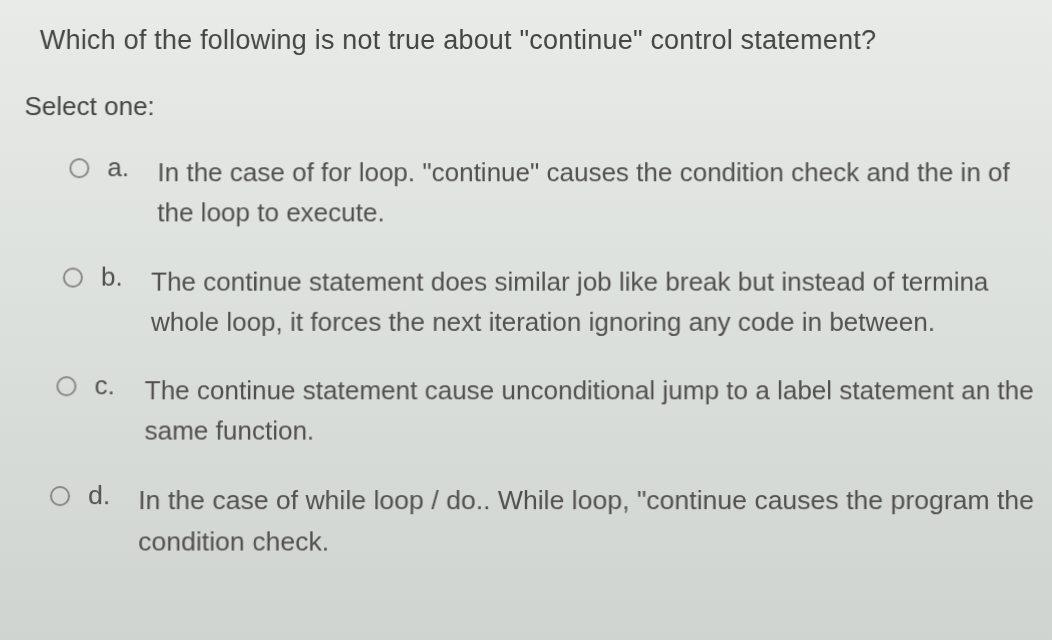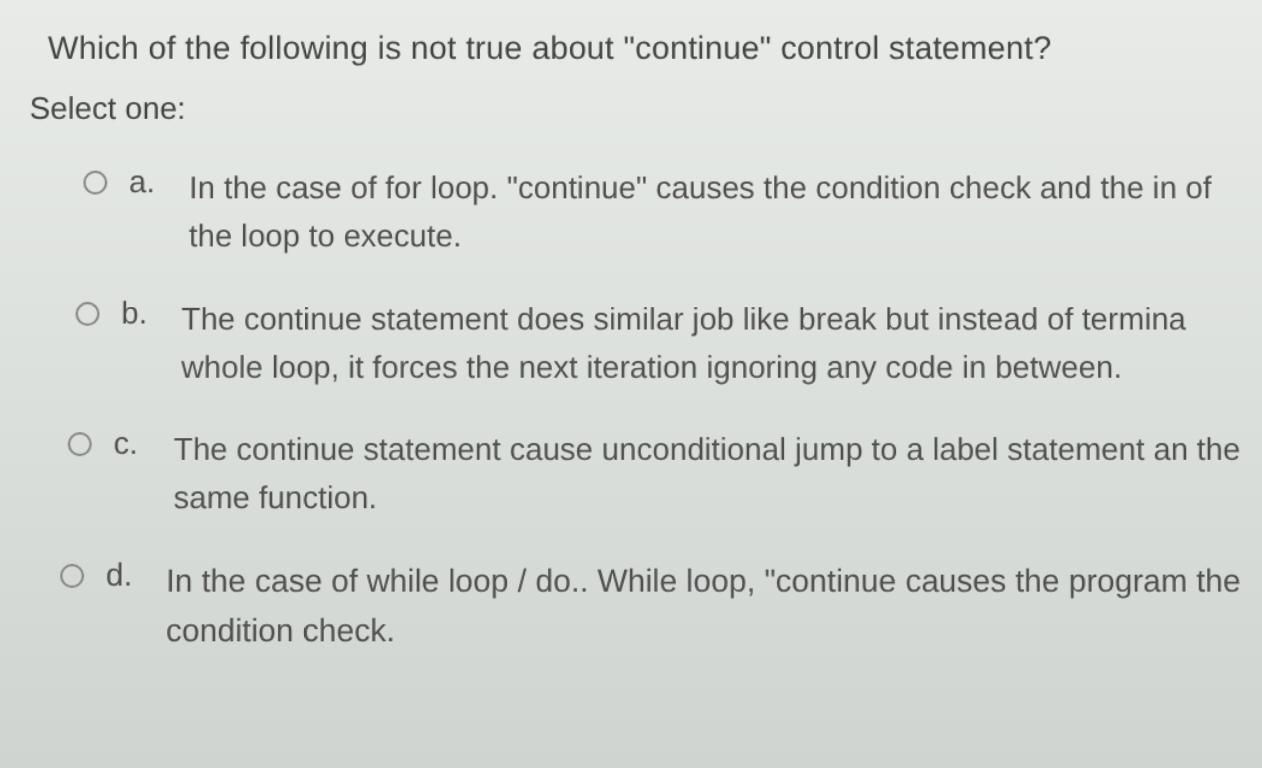--- a/index.html
+++ b/index.html
@@ -17,21 +17,21 @@
       position: relative;
       transform: perspective(2000px) rotateX(1deg);
       transform-origin: top center;
     }
     .content {
       padding: 25px 10px 20px 40px;
     }
     .question-text {
       font-size: 27px;
       color: #444;
-      margin-bottom: 19px;
+      margin-bottom: 35px;
       letter-spacing: 0.2px;
     }
     .select-one {
       font-size: 26px;
       color: #444;
       margin-bottom: 30px;
       margin-left: -15px;
     }
     .options {
       margin-left: 30px;

